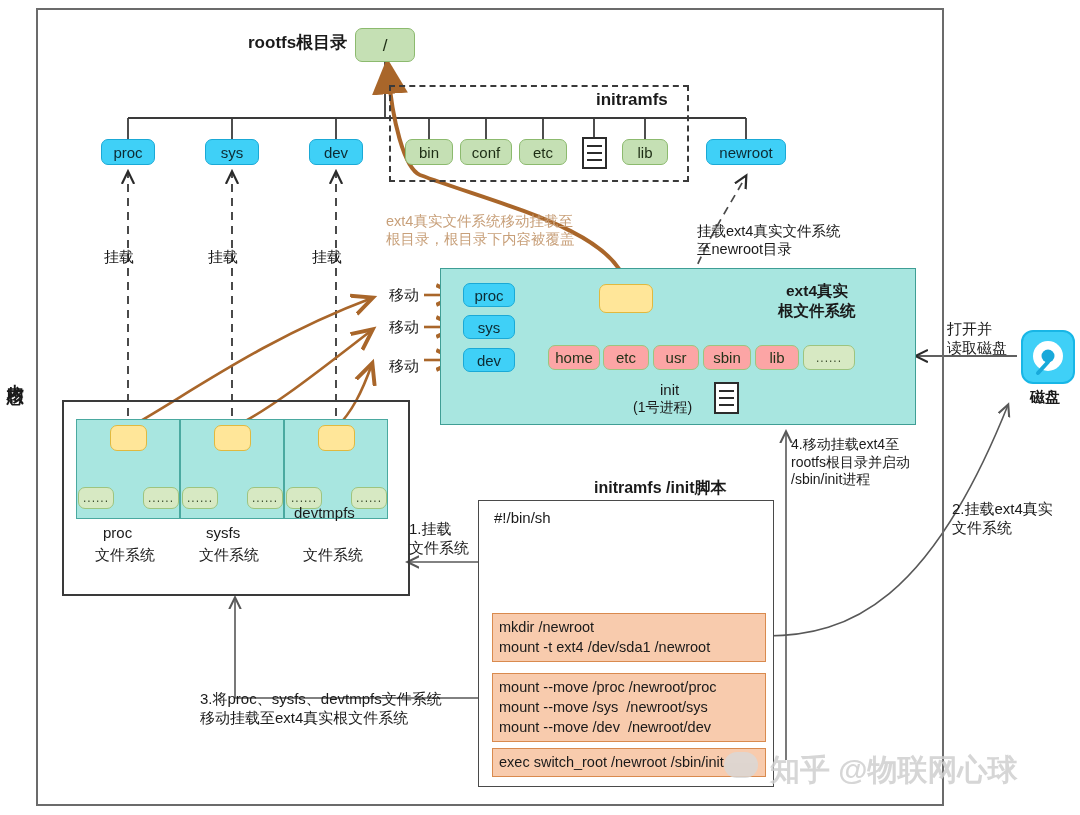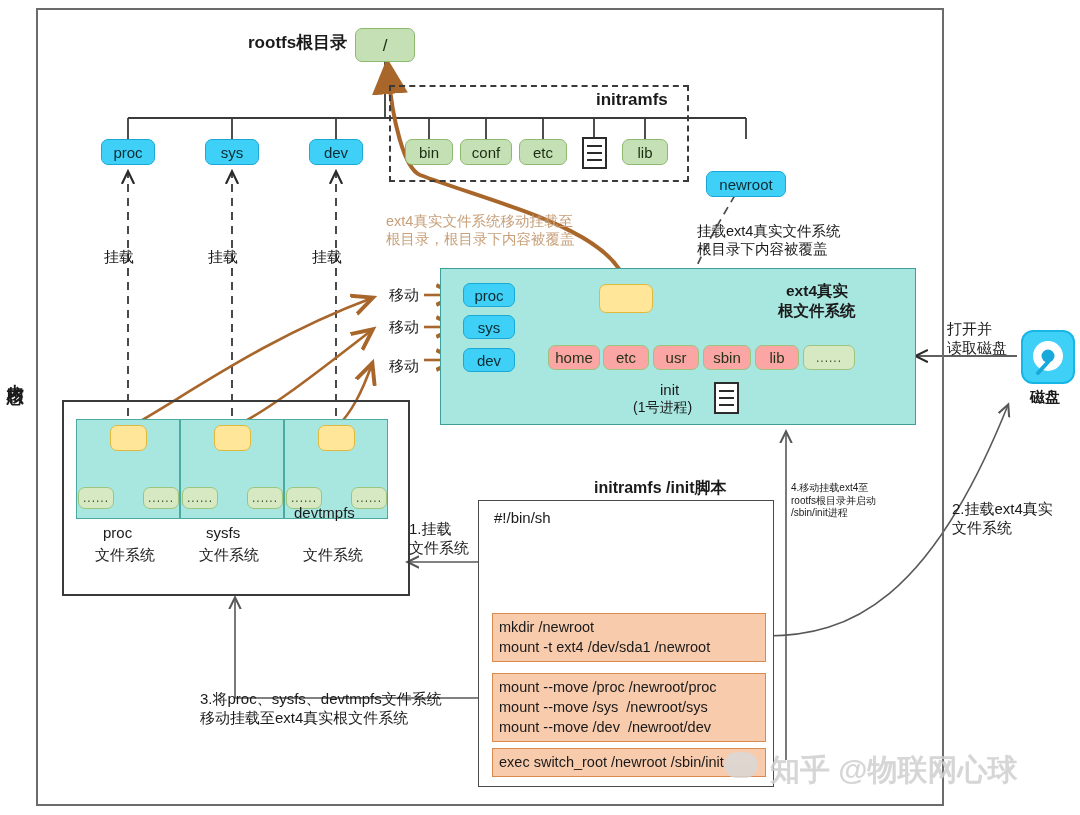--- a/index.html
+++ b/index.html
@@ -209,31 +209,31 @@
     <div class="node green" style="left:460px;top:139px;width:52px;height:26px;">conf</div>
     <div class="node green" style="left:519px;top:139px;width:48px;height:26px;">etc</div>
 
     <div class="fileglyph" style="left:582px;top:137px;width:25px;height:32px;">
       <i style="top:6px;"></i>
         <i style="top:13px;"></i>
         <i style="top:20px;"></i>
     </div>
 
     <div class="node green" style="left:622px;top:139px;width:46px;height:26px;">lib</div>
-    <div class="node blue" style="left:706px;top:139px;width:80px;height:26px;margin-top:32px;">newroot</div>
+    <div class="node blue" style="left:706px;top:139px;width:80px;height:26px;">newroot</div>
 
     <div class="lbl" style="left:104px;top:248px;font-size:15px;">挂载</div>
     <div class="lbl" style="left:208px;top:248px;font-size:15px;">挂载</div>
     <div class="lbl" style="left:312px;top:248px;font-size:15px;">挂载</div>
 
     <div class="lbl orange" style="left:386px;top:212px;font-size:14.5px;">ext4真实文件系统移动挂载至
 根目录，根目录下内容被覆盖</div>
 
     <div class="lbl" style="left:697px;top:222px;font-size:14.5px;">挂载ext4真实文件系统
-根目录下内容被覆盖</div>
+至newroot目录</div>
 
     <div class="lbl" style="left:389px;top:286px;font-size:15px;">移动</div>
     <div class="lbl" style="left:389px;top:318px;font-size:15px;">移动</div>
     <div class="lbl" style="left:389px;top:357px;font-size:15px;">移动</div>
 
     <div class="tealbig" style="left:440px;top:268px;width:476px;height:157px;"></div>
     <div class="lbl bold" style="left:786px;top:281px;font-size:15.5px;">ext4真实</div>
     <div class="lbl bold" style="left:778px;top:301px;font-size:15.5px;">根文件系统</div>
 
     <div class="node blue" style="left:463px;top:283px;width:52px;height:24px;">proc</div>
@@ -290,21 +290,21 @@
     <div class="lbl bold" style="left:1030px;top:388px;font-size:15px;">磁盘</div>
     <div class="lbl" style="left:947px;top:320px;font-size:15px;">打开并
 读取磁盘</div>
 
     <div class="lbl" style="left:409px;top:520px;font-size:15px;">1.挂载
 文件系统</div>
     <div class="lbl" style="left:952px;top:500px;font-size:15px;">2.挂载ext4真实
 文件系统</div>
     <div class="lbl" style="left:200px;top:690px;font-size:15px;">3.将proc、sysfs、devtmpfs文件系统
 移动挂载至ext4真实根文件系统</div>
-    <div class="lbl" style="left:791px;top:436px;font-size:10px;margin-top:46px;">4.移动挂载ext4至
+    <div class="lbl" style="left:791px;top:436px;font-size:14px;">4.移动挂载ext4至
 rootfs根目录并启动
 /sbin/init进程</div>
 
     <div class="lbl title-b" style="left:594px;top:478px;font-size:16px;">initramfs /init脚本</div>
     <div class="scriptbox" style="left:478px;top:500px;width:296px;height:287px;"></div>
     <div class="shebang" style="left:494px;top:509px;">#!/bin/sh</div>
 
 
     <div class="cmdblk" style="left:492px;top:613px;width:274px;"><span>mkdir /newroot
 mount -t ext4 /dev/sda1 /newroot</span></div>

